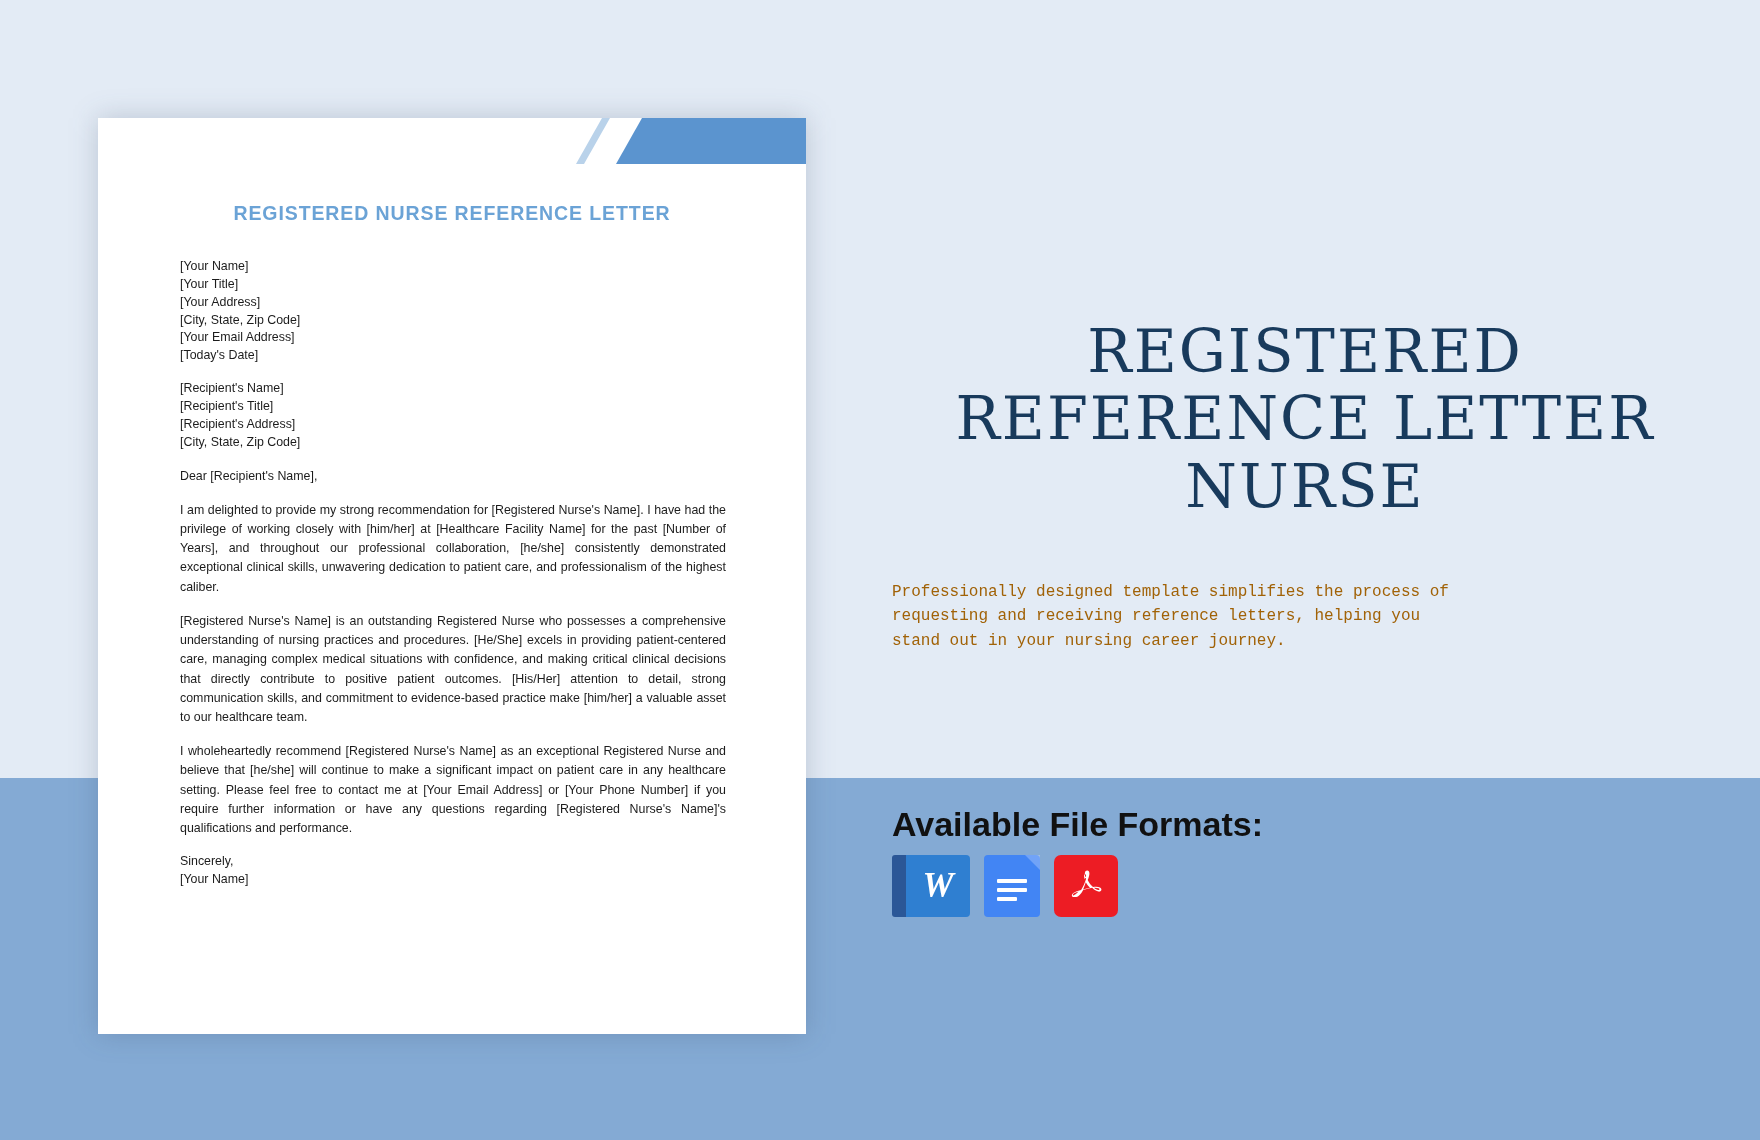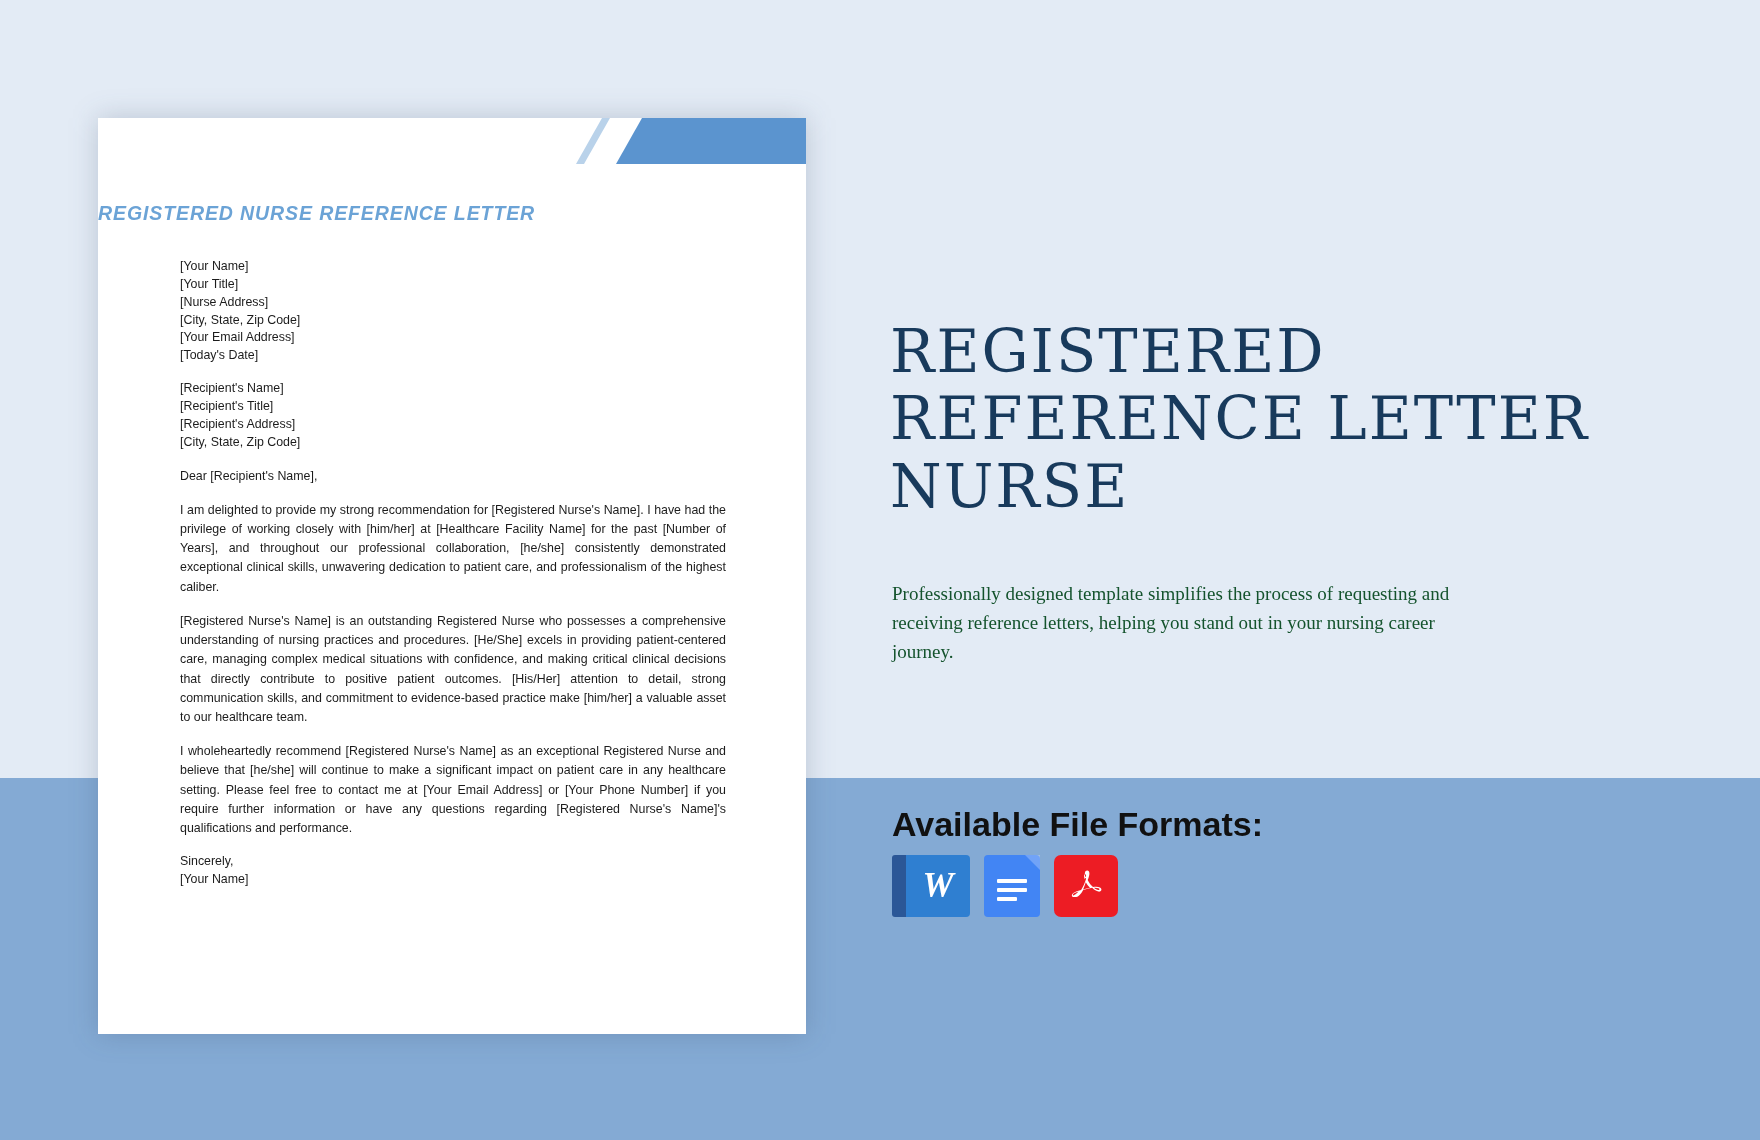--- a/index.html
+++ b/index.html
@@ -86,26 +86,26 @@
     height: 46px;
     background: #b9d2ea;
     clip-path: polygon(26px 0, 100% 0, 8px 100%, 0 100%);
   }
 
   .doc-title {
     position: absolute;
     left: 0;
     right: 0;
     top: 84px;
+    text-align: center;
     font-size: 19.5px;
     font-weight: bold;
     letter-spacing: 0.9px;
     color: #6ba3d6;
     font-family: "Liberation Sans", sans-serif;
-    font-style: italic;
   }
 
   .doc-body {
     position: absolute;
     left: 82px;
     top: 140px;
     width: 546px;
     font-size: 12.4px;
     line-height: 1.44;
     color: #1c1c1c;
@@ -145,31 +145,32 @@
     font-family: "DejaVu Serif", serif;
     font-size: 59px;
     line-height: 1.14;
     letter-spacing: 2px;
     color: #183a5c;
     font-weight: 400;
   }
   .headline .hl-line {
     display: block;
     white-space: nowrap;
+    text-align: center;
   }
 
   .subhead {
     position: absolute;
     left: 2px;
     top: 580px;
     width: 560px;
-    font-family: Liberation Serif, serif;
-    font-size: 19px;
+    font-family: Liberation Mono, monospace;
+    font-size: 16px;
     line-height: 1.52;
-    color: #14532d;
+    color: #a16207;
   }
 
   .formats-title {
     position: absolute;
     left: 2px;
     top: 805px;
     font-size: 34px;
     font-weight: bold;
     color: #111111;
   }
@@ -280,21 +281,21 @@
       <div class="corner-accent"></div>
     </div>
 
     <div class="doc-title">REGISTERED NURSE REFERENCE LETTER</div>
 
     <div class="doc-body">
 
       <div class="block">
         <div class="line">[Your Name]</div>
         <div class="line">[Your Title]</div>
-        <div class="line">[Nurse Address]</div>
+        <div class="line">[Your Address]</div>
         <div class="line">[City, State, Zip Code]</div>
         <div class="line">[Your Email Address]</div>
         <div class="line">[Today's Date]</div>
       </div>
 
       <div class="block">
         <div class="line">[Recipient's Name]</div>
         <div class="line">[Recipient's Title]</div>
         <div class="line">[Recipient's Address]</div>
         <div class="line">[City, State, Zip Code]</div>

